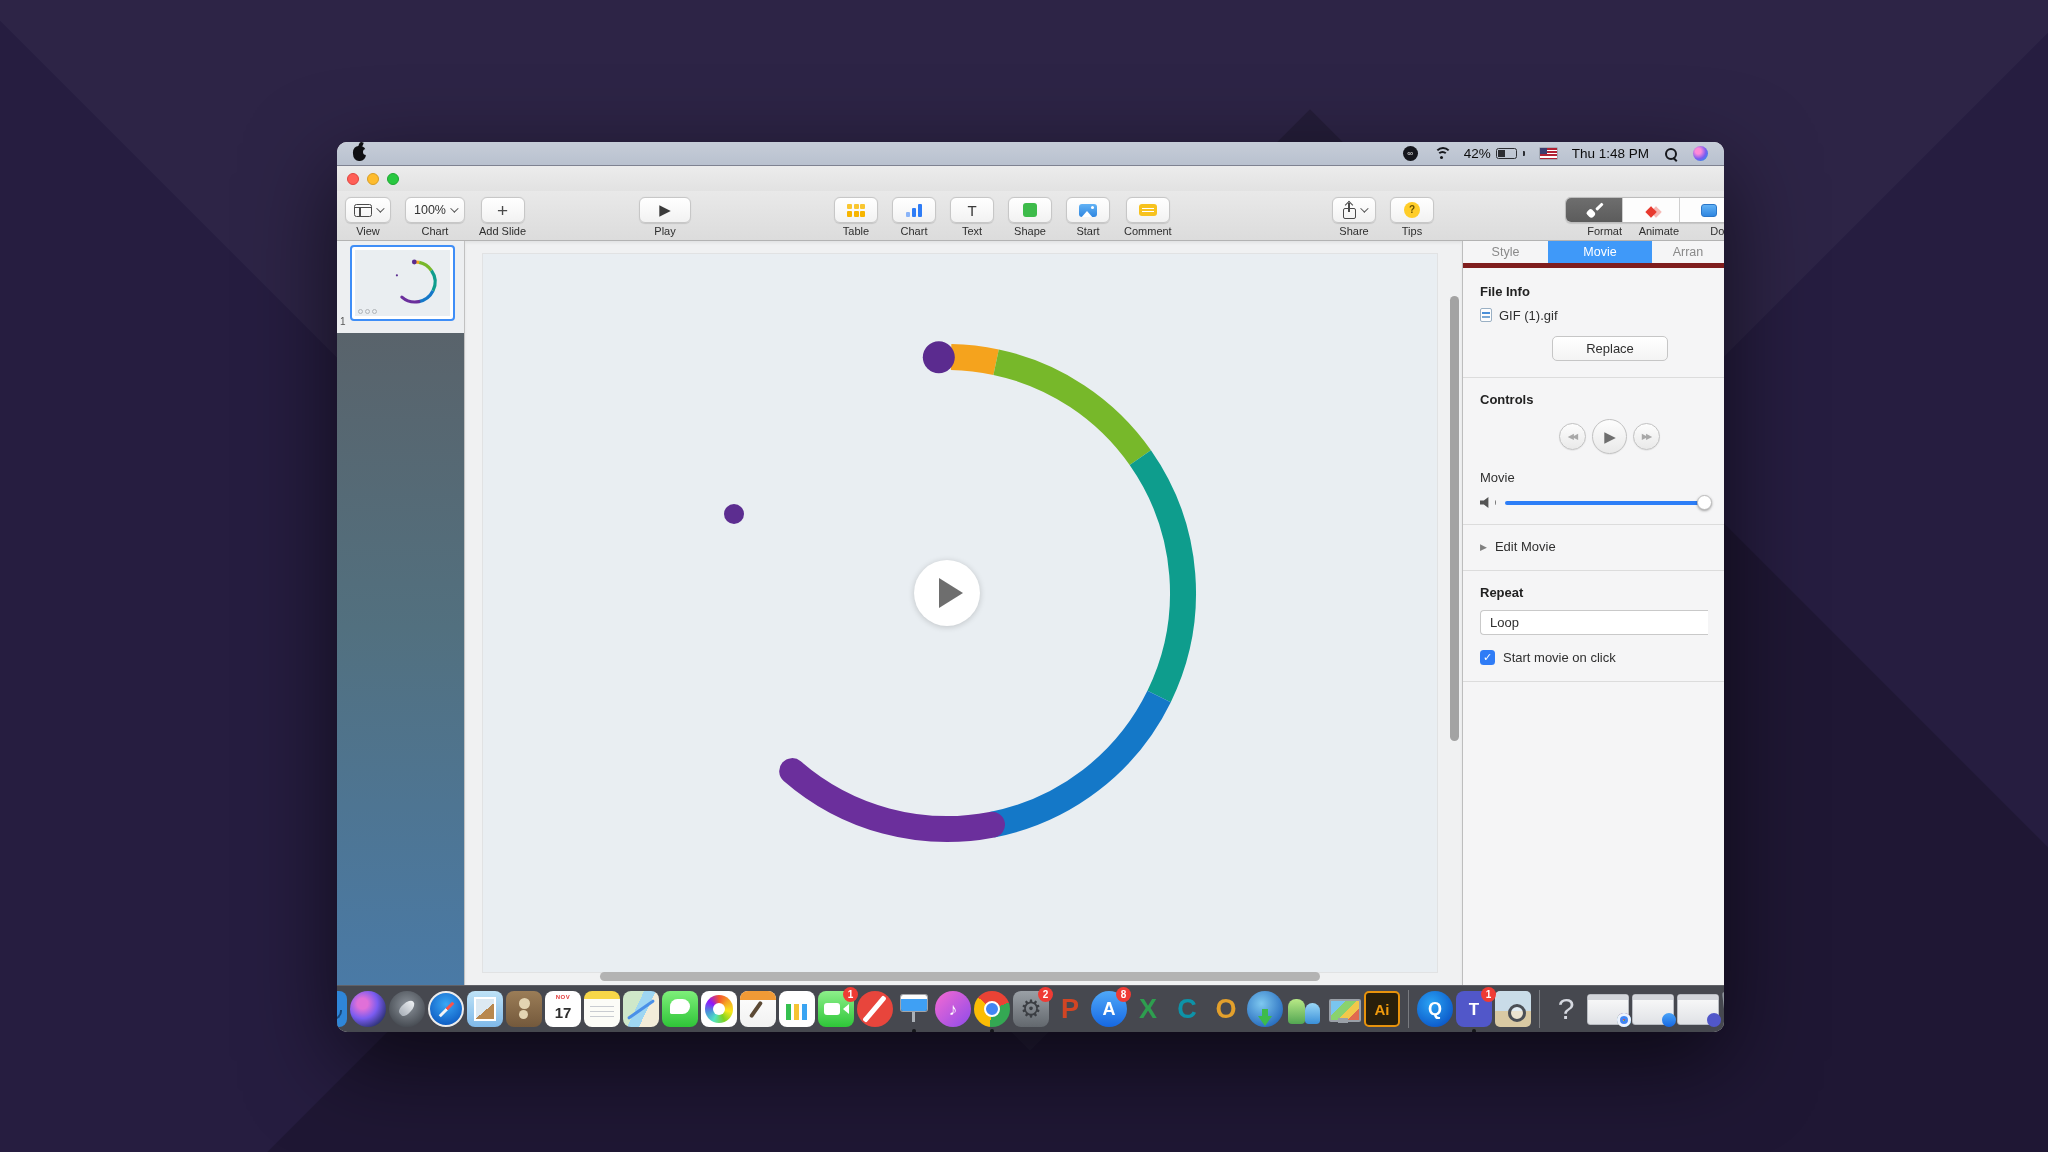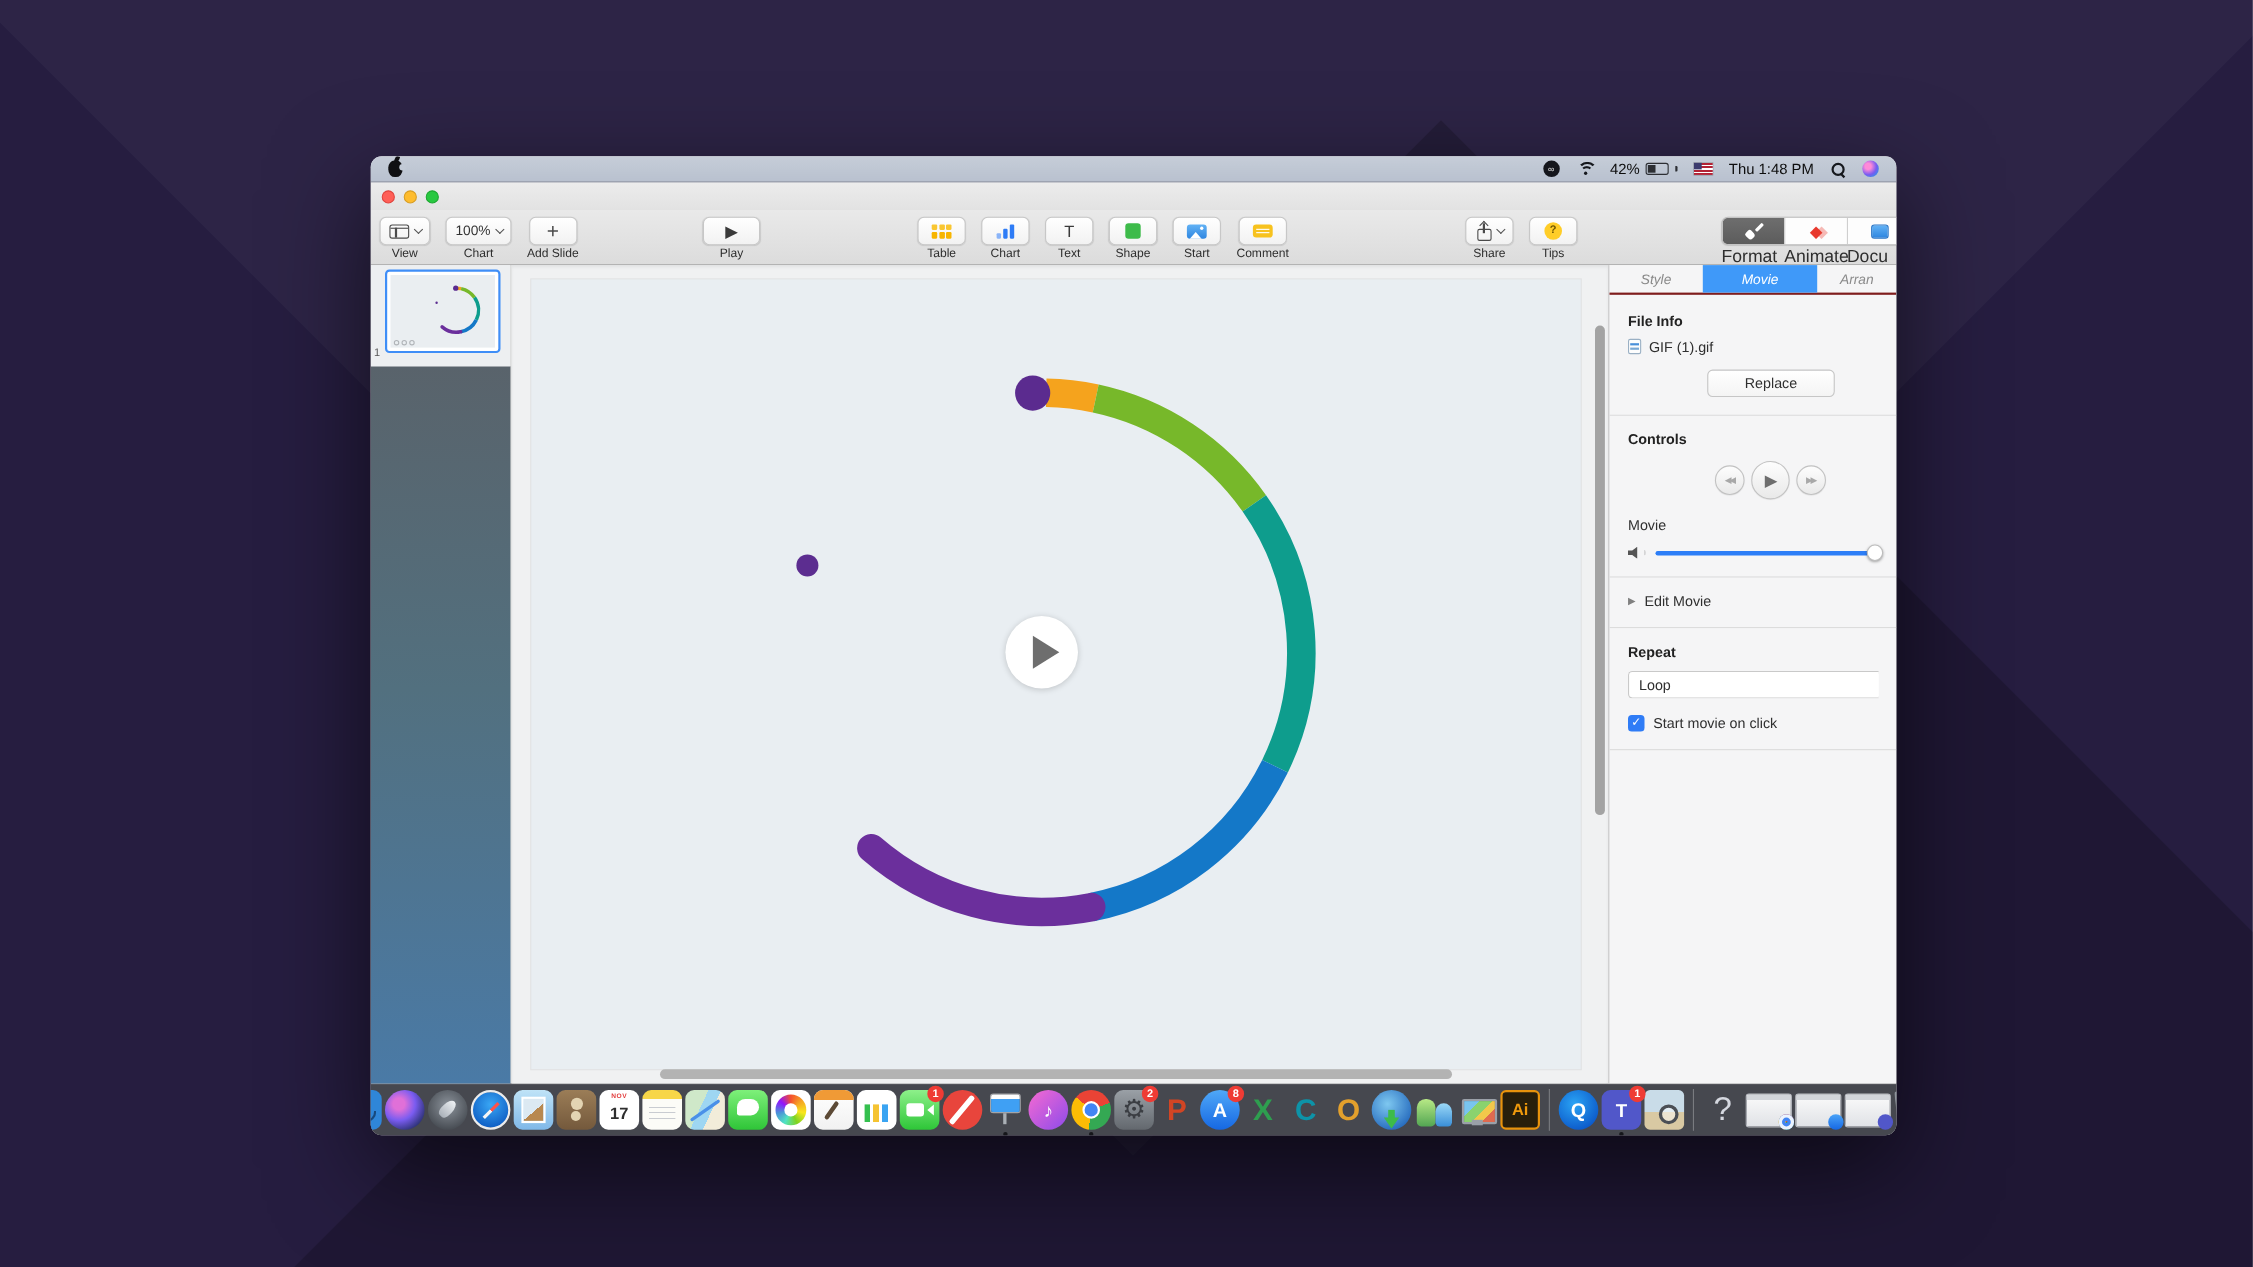--- a/index.html
+++ b/index.html
@@ -84,21 +84,21 @@
   .seg { width:57px; display:flex; align-items:center; justify-content:center; border-right:1px solid #cfcfcf; }
   .seg:last-child { border-right:none; }
   .seg.active { background:linear-gradient(#6e6e6e,#5c5c5c); }
   .brush-glyph { position:relative; width:16px; height:16px; }
   .brush-glyph::before { content:""; position:absolute; left:1px; bottom:1px; width:8px; height:7px; background:#fff; border-radius:2px 3px 3px 2px; transform:rotate(45deg); }
   .brush-glyph::after { content:""; position:absolute; right:2px; top:0px; width:2.5px; height:9px; background:#fff; transform:rotate(45deg); border-radius:1px; }
   .animate-glyph { position:relative; font-size:15px; color:#e8392e; line-height:1; }
   .animate-glyph::after { content:"\25C6"; position:absolute; left:5px; top:0; color:rgba(232,57,46,.35); }
   .docu-glyph { width:16px; height:13px; background:linear-gradient(#62b2f5,#2f86e0); border-radius:3px; border:1px solid #2a76c8; }
   .tb-labels-row { display:flex; margin-top:2px; }
-  .tb-labels-row span { width:57px; text-align:left; font-size:16px; color:#2e2e2e; }
+  .tb-labels-row span { width:57px; text-align:right; font-size:11px; color:#2e2e2e; }
 
   
   .main { flex:1; display:flex; min-height:0; position:relative; }
 
   
   .sidebar { width:128px; flex:0 0 128px; display:flex; flex-direction:column; border-right:1px solid rgba(0,0,0,.18); }
   .thumb-zone { height:92px; background:#edeff1; position:relative; }
   .slide-thumb { position:absolute; left:13px; top:4px; width:105px; height:76px; border:2px solid #3f8ef7; border-radius:4px; background:#fff; padding:3px; }
   .slide-thumb-inner { width:100%; height:100%; background:#eaeef1; position:relative; }
   .thumb-dots { position:absolute; left:3px; bottom:2px; display:flex; gap:2px; }
@@ -110,21 +110,21 @@
   .canvas { flex:1; position:relative; background:#f0f1f2; overflow:hidden; box-shadow:inset 0 2px 3px rgba(0,0,0,.06); }
   .slide { position:absolute; left:18px; top:13px; width:954px; height:718px; background:#e9eef2; box-shadow:0 0 0 1px rgba(0,0,0,.06); }
   .gif-svg { position:absolute; left:0; top:0; width:997px; height:744px; }
   .play-overlay { position:absolute; left:449px; top:319px; width:66px; height:66px; border-radius:50%; background:#fff; box-shadow:0 1px 6px rgba(0,0,0,.18); display:flex; align-items:center; justify-content:center; }
   .play-overlay i { width:0; height:0; border-top:15px solid transparent; border-bottom:15px solid transparent; border-left:24px solid #6e6e6e; margin-left:7px; }
   .vscroll { position:absolute; right:3px; top:55px; width:9px; height:445px; background:#a3a3a3; border-radius:5px; }
   .hscroll { position:absolute; left:135px; bottom:4px; width:720px; height:9px; background:#b3b3b3; border-radius:5px; }
 
   
   .inspector { width:262px; flex:0 0 262px; background:#f5f5f6; border-left:1px solid #bdbdbd; display:flex; flex-direction:column; font-size:13px; color:#2f2f2f; overflow:hidden; }
-  .insp-tabs { height:27px; flex:0 0 27px; display:flex; border-bottom:2px solid #7f1d1d;font-style:italic; }
+  .insp-tabs { height:27px; flex:0 0 27px; display:flex; border-bottom:5px solid #7f1d1d; }
   .insp-tab { display:flex; align-items:center; justify-content:center; font-size:12.5px; color:#8a8a8a; }
   .insp-tab.t-style { flex:0 0 85px; }
   .insp-tab.t-movie { flex:0 0 104px; background:#3f99f9; color:#fff; }
   .insp-tab.t-arrange { flex:1; }
   .insp-body { padding:16px 0 0 17px; }
   .insp-heading { font-weight:700; font-size:13px; color:#222; }
   .fileinfo-row { display:flex; align-items:flex-start; gap:7px; margin-top:9px; }
   .file-mini-icon { width:12px; height:14px; background:#fdfdfd; border:1px solid #9ab0c4; border-radius:2px; position:relative; }
   .file-mini-icon::before { content:""; position:absolute; left:1px; right:1px; top:3px; height:2px; background:#4a90d9; box-shadow:0 4px 0 #7aa8d4; }
   .replace-row { margin-top:13px; padding-right:56px; display:flex; justify-content:flex-end; }

